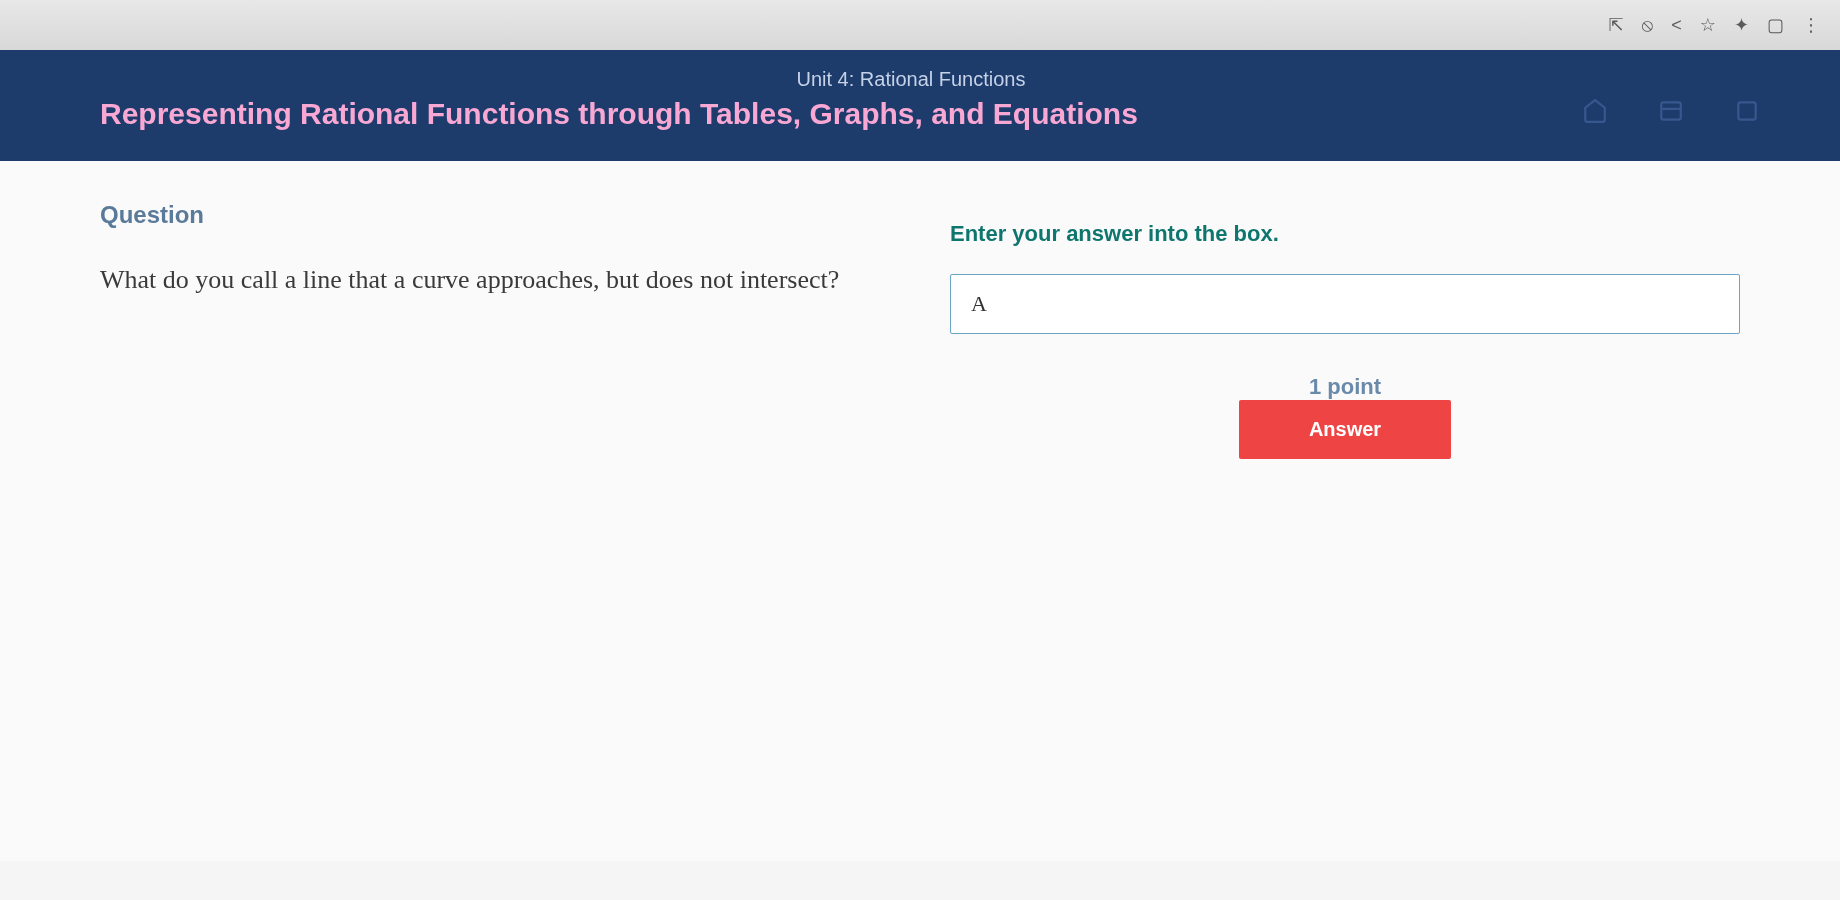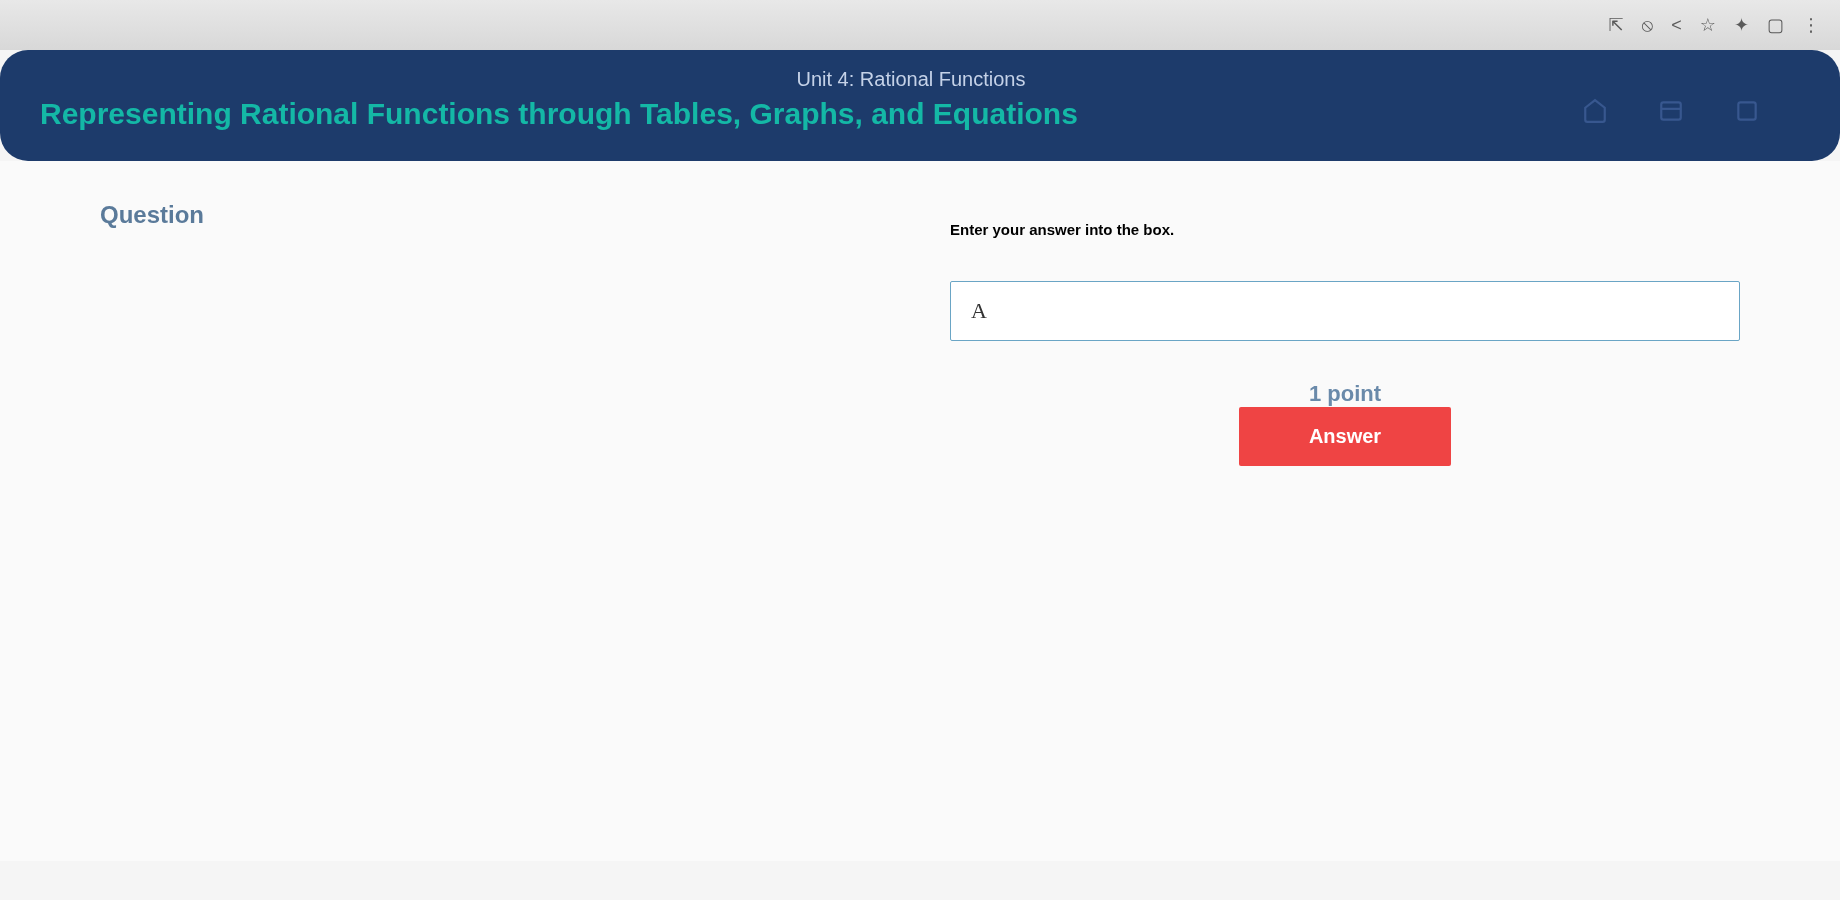--- a/index.html
+++ b/index.html
@@ -28,37 +28,37 @@
       font-size: 18px;
       cursor: pointer;
     }
     .header-banner {
       background: #1d3b6b;
       color: #fff;
       padding: 18px 40px 30px 40px;
       display: flex;
       align-items: flex-start;
       justify-content: space-between;
-      border-radius: 28px;
     }
     .header-text {
       flex: 1;
     }
     .unit-label {
       color: #c5d2e8;
       font-size: 20px;
       text-align: center;
       margin-bottom: 6px;
       margin-left: 200px;
       font-weight: 400;
     }
     .lesson-title {
-      color: #14b8a6;
+      color: #f9a8d4;
       font-size: 30px;
       font-weight: 700;
+      margin-left: 60px;
     }
     .header-icons {
       display: flex;
       gap: 50px;
       padding-top: 30px;
       padding-right: 40px;
     }
     .header-icons .nav-icon {
       color: #4a6ba8;
       font-size: 24px;
@@ -85,24 +85,24 @@
       font-weight: 700;
       margin-bottom: 30px;
     }
     .question-text {
       color: #3a3a3a;
       font-size: 26px;
       line-height: 1.6;
       font-family: Georgia, serif;
     }
     .answer-prompt {
-      color: #000000;
-      font-size: 15px;
+      color: #0f766e;
+      font-size: 22px;
       font-weight: 700;
-      margin-bottom: 43px;
+      margin-bottom: 27px;
     }
     .answer-input {
       width: 100%;
       padding: 16px 20px;
       font-size: 22px;
       border: 1px solid #6aa5c5;
       border-radius: 2px;
       background: #fff;
       color: #333;
       font-family: Georgia, serif;
@@ -165,20 +165,21 @@
       <svg width="26" height="26" viewBox="0 0 24 24" fill="none" stroke="currentColor" stroke-width="2">
           <rect x="4" y="4" width="16" height="16" rx="2"></rect>
         </svg>
     </span>
   </div>
 </div>
 
 <div class="content-area">
   <div class="question-side">
     <div class="question-heading">Question</div>
+    <div class="question-text">What do you call a line that a curve approaches, but does not intersect?</div>
   </div>
   <div class="answer-side">
     <div class="answer-prompt">Enter your answer into the box.</div>
     <input type="text" class="answer-input" value="A" style="">
     <div class="answer-row">
       <div class="points-label">1 point</div>
       <button class="answer-button">Answer</button>
     </div>
   </div>
 </div>

